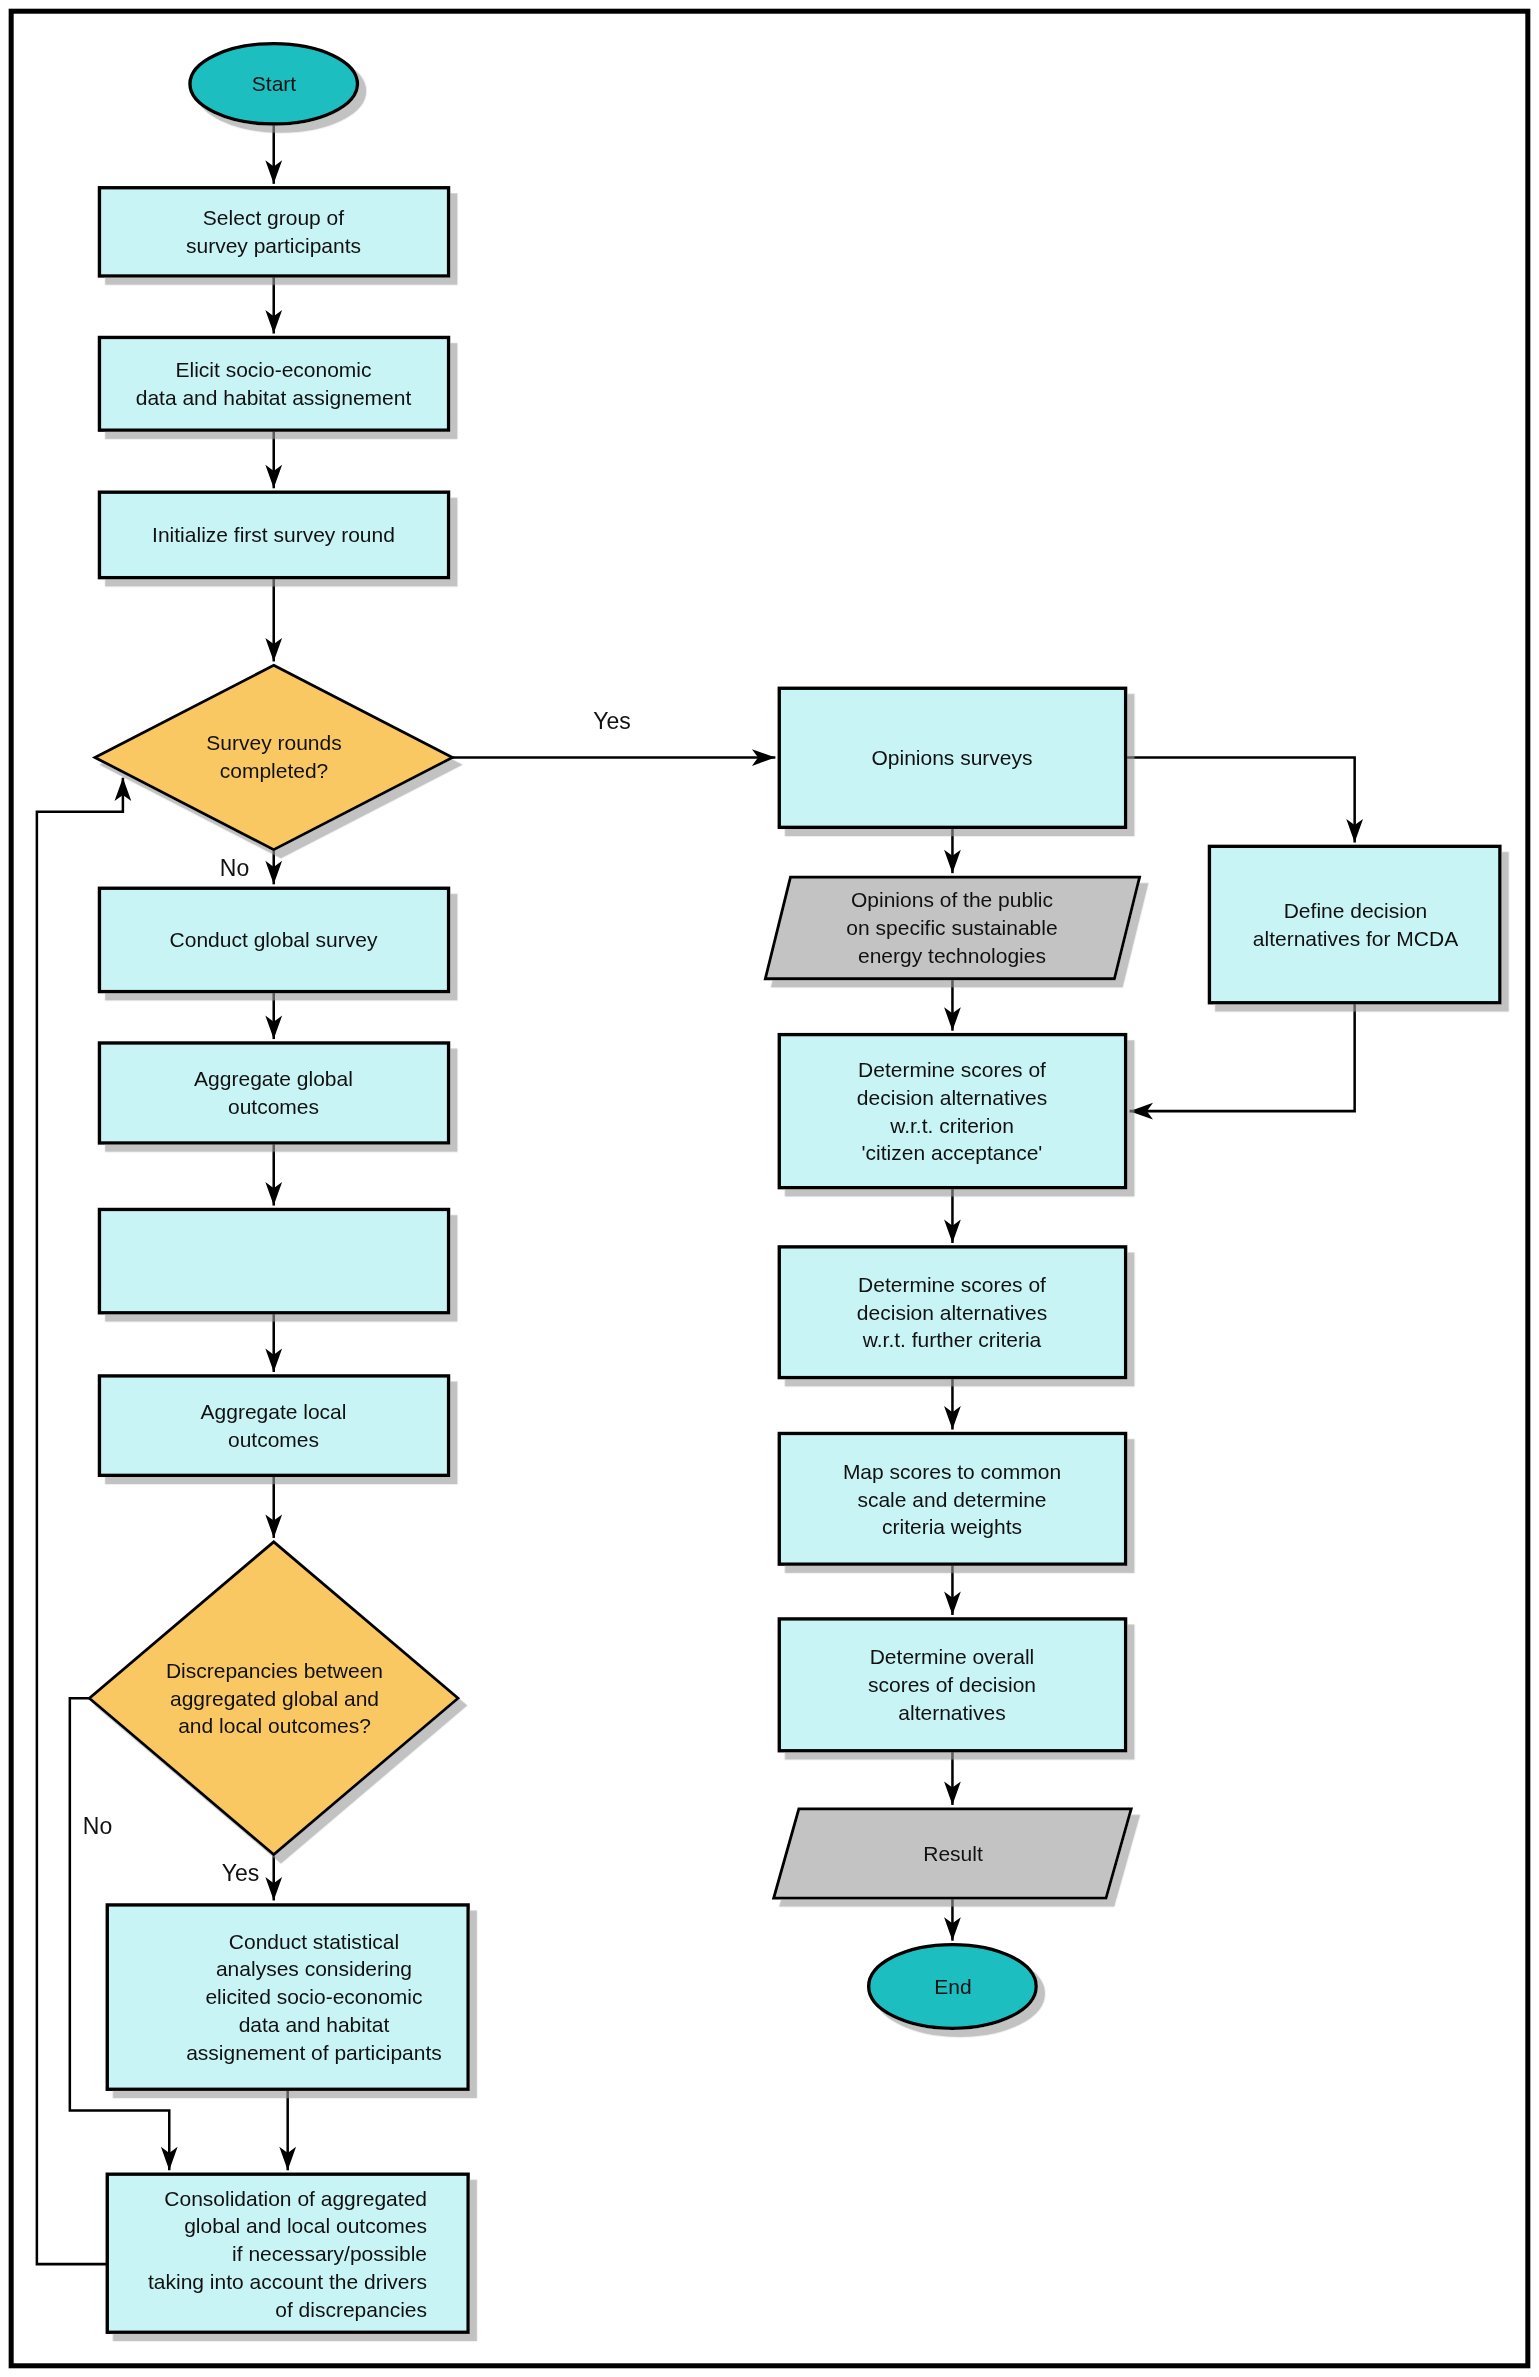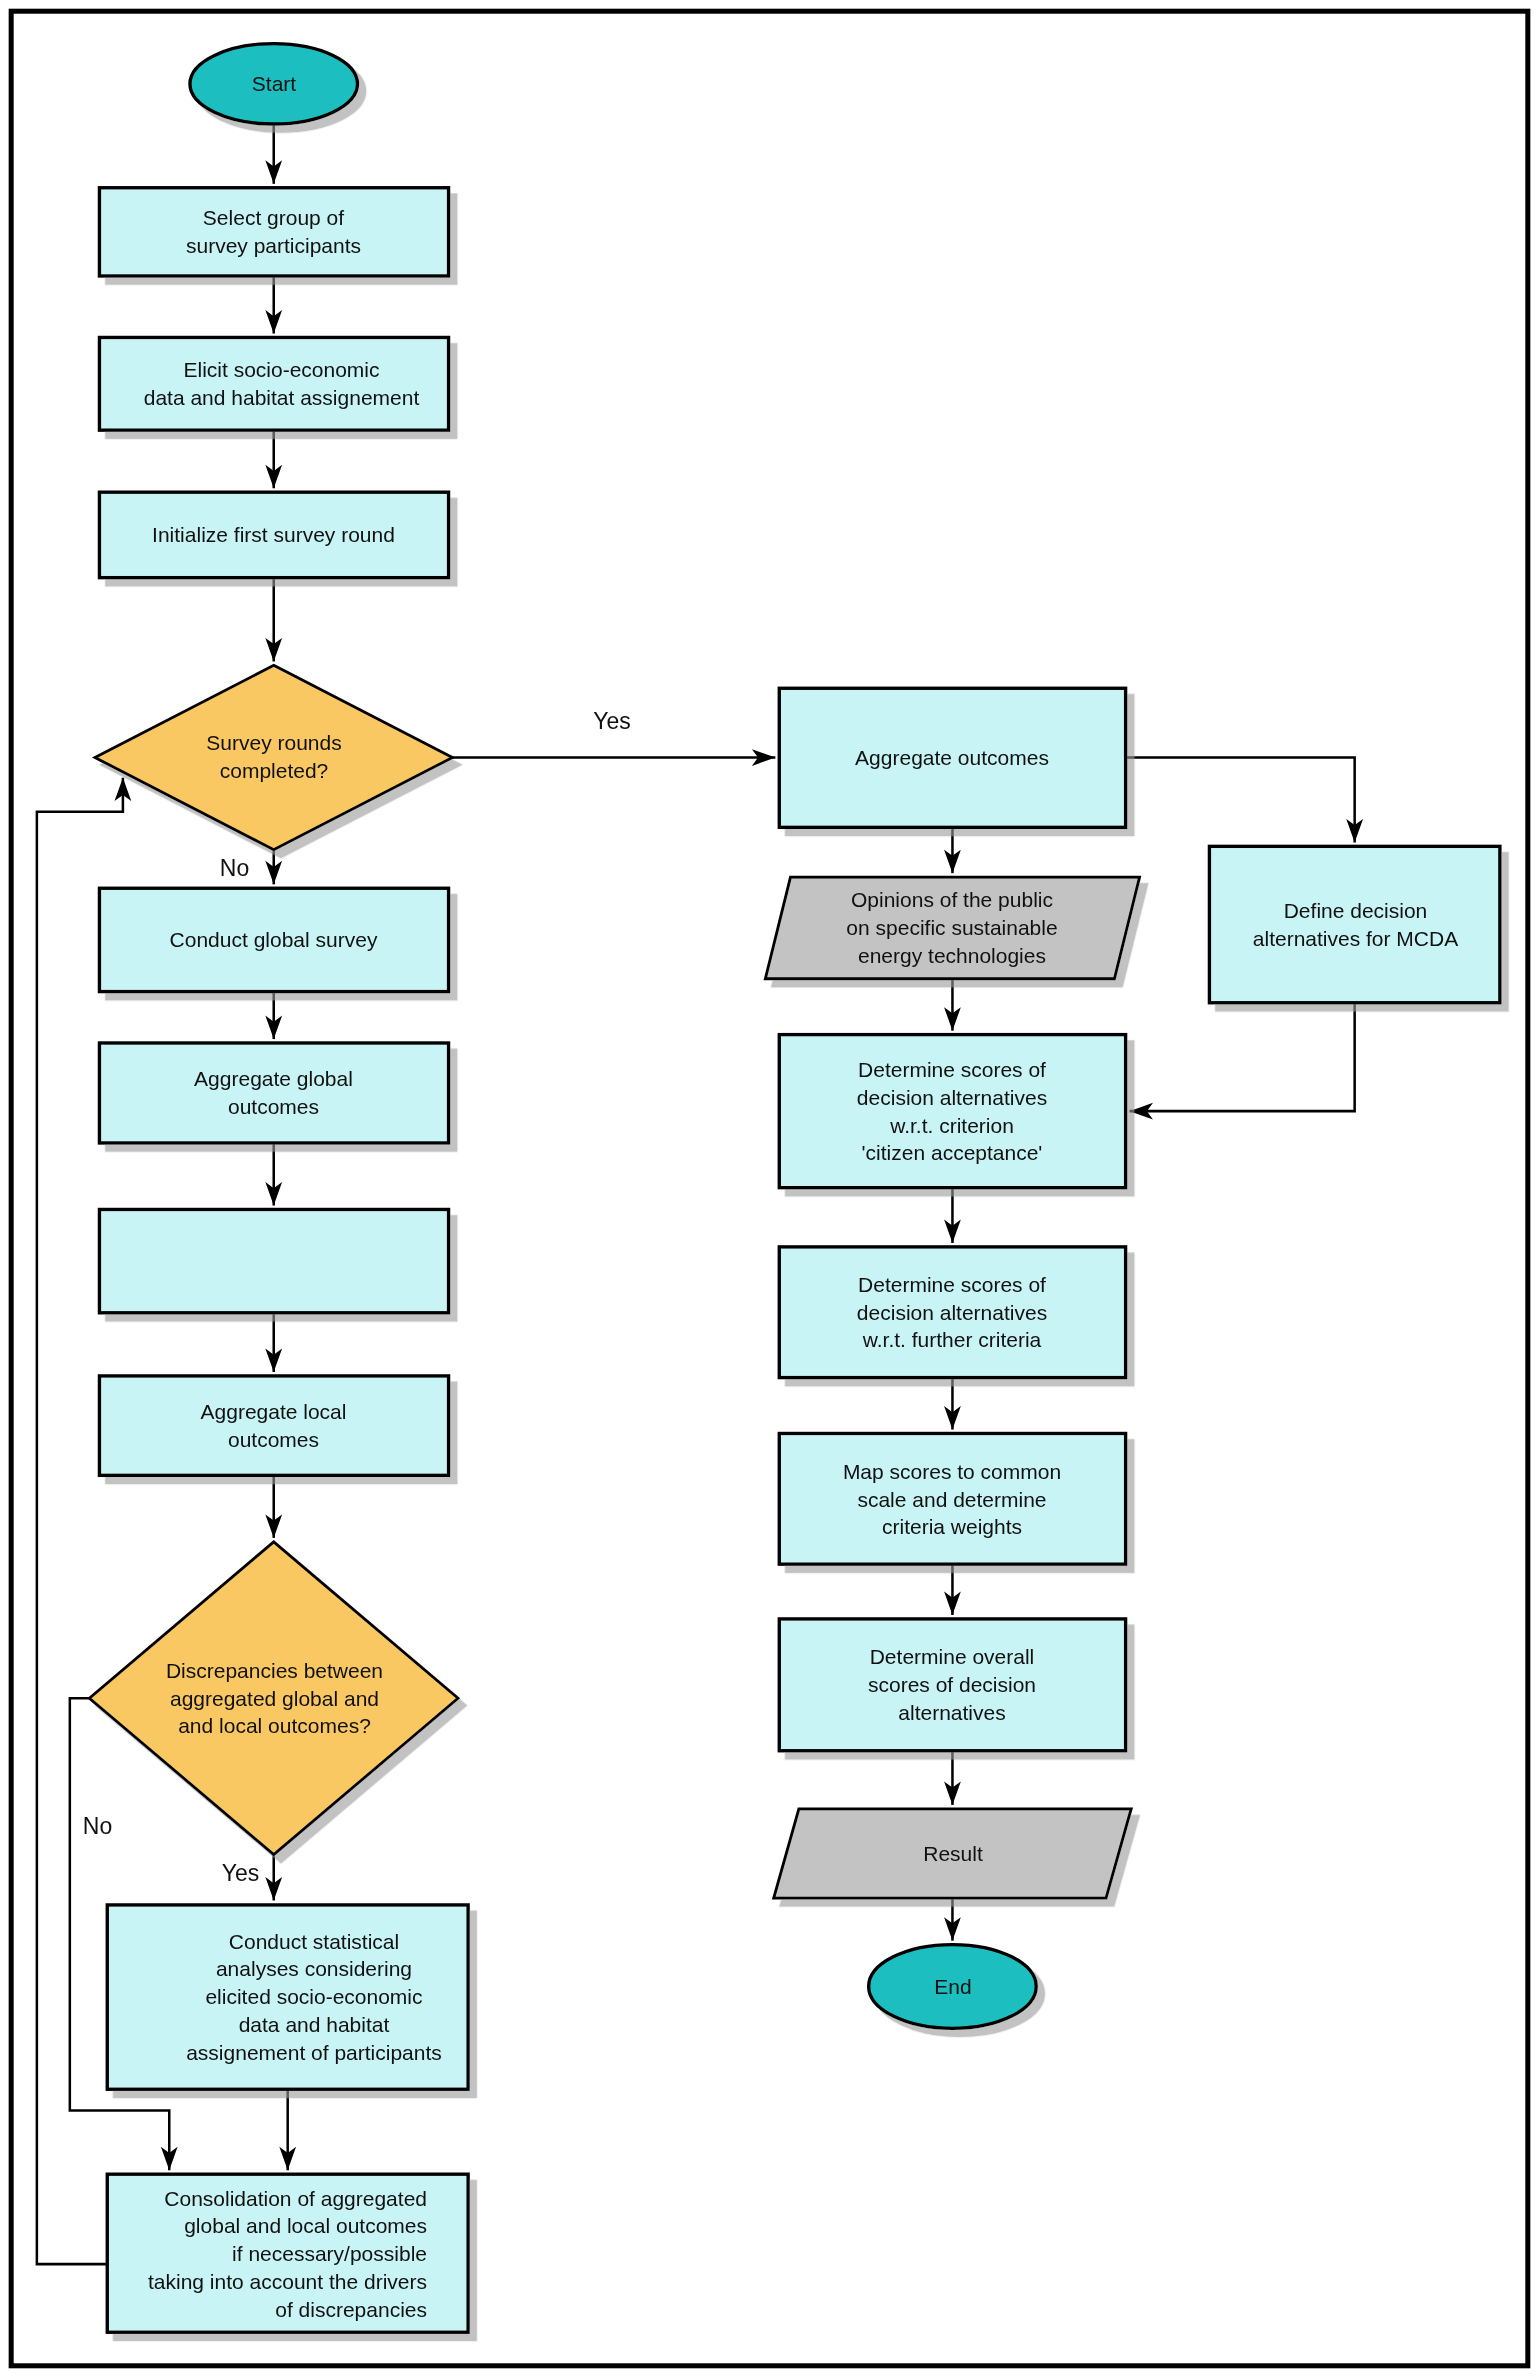--- a/index.html
+++ b/index.html
@@ -94,21 +94,21 @@
       <rect class="shape" x="1395" y="2566" width="620" height="234" fill="#C9F4F5" stroke-width="6"></rect>
       <rect class="shape" x="1395" y="2898" width="620" height="236" fill="#C9F4F5" stroke-width="6"></rect>
       <polygon class="shape" points="1430,3238 2025,3238 1980,3398 1385,3398" fill="#C3C3C3" stroke-width="5"></polygon>
       <ellipse class="shape" cx="1705" cy="3556" rx="150" ry="75" fill="#1FBEBF" stroke-width="6"></ellipse>
     </g>
   </svg>
 
   <div class="label" style="left:190px;top:44px;width:168px;height:80px;">Start</div>
   <div class="label" style="left:99px;top:188px;width:349px;height:88px;">Select group of
 survey participants</div>
-  <div class="label" style="left:99px;top:337px;width:349px;height:93px;padding-left:8px;">Elicit socio-economic
+  <div class="label" style="left:99px;top:337px;width:349px;height:93px;">Elicit socio-economic
 data and habitat assignement</div>
   <div class="label" style="left:99px;top:492px;width:349px;height:85px;">Initialize first survey round</div>
   <div class="label" style="left:151px;top:698px;width:246px;height:118px;">Survey rounds
 completed?</div>
   <div class="label" style="left:99px;top:888px;width:349px;height:103px;">Conduct global survey</div>
   <div class="label" style="left:99px;top:1043px;width:349px;height:100px;">Aggregate global
 outcomes</div>
   <div class="label" style="left:99px;top:1376px;width:349px;height:99px;">Aggregate local
 outcomes</div>
   <div class="label" style="left:129px;top:1623px;width:291px;height:151px;">Discrepancies between
@@ -117,21 +117,21 @@
   <div class="label" style="left:107px;top:1905px;width:414px;height:184px;">Conduct statistical
 analyses considering
 elicited socio-economic
 data and habitat
 assignement of participants</div>
   <div class="label" style="left:107px;top:2175px;width:361px;height:158px;text-align:right;">Consolidation of aggregated
 global and local outcomes
 if necessary/possible
 taking into account the drivers
 of discrepancies</div>
-  <div class="label" style="left:779px;top:688px;width:346px;height:139px;">Aggregate outcomes</div>
+  <div class="label" style="left:779px;top:688px;width:346px;height:139px;">Opinions surveys</div>
   <div class="label" style="left:765px;top:877px;width:374px;height:102px;">Opinions of the public
 on specific sustainable
 energy technologies</div>
   <div class="label" style="left:1210px;top:847px;width:291px;height:156px;">Define decision
 alternatives for MCDA</div>
   <div class="label" style="left:779px;top:1035px;width:346px;height:153px;">Determine scores of
 decision alternatives
 w.r.t. criterion
 'citizen acceptance'</div>
   <div class="label" style="left:779px;top:1247px;width:346px;height:131px;">Determine scores of

